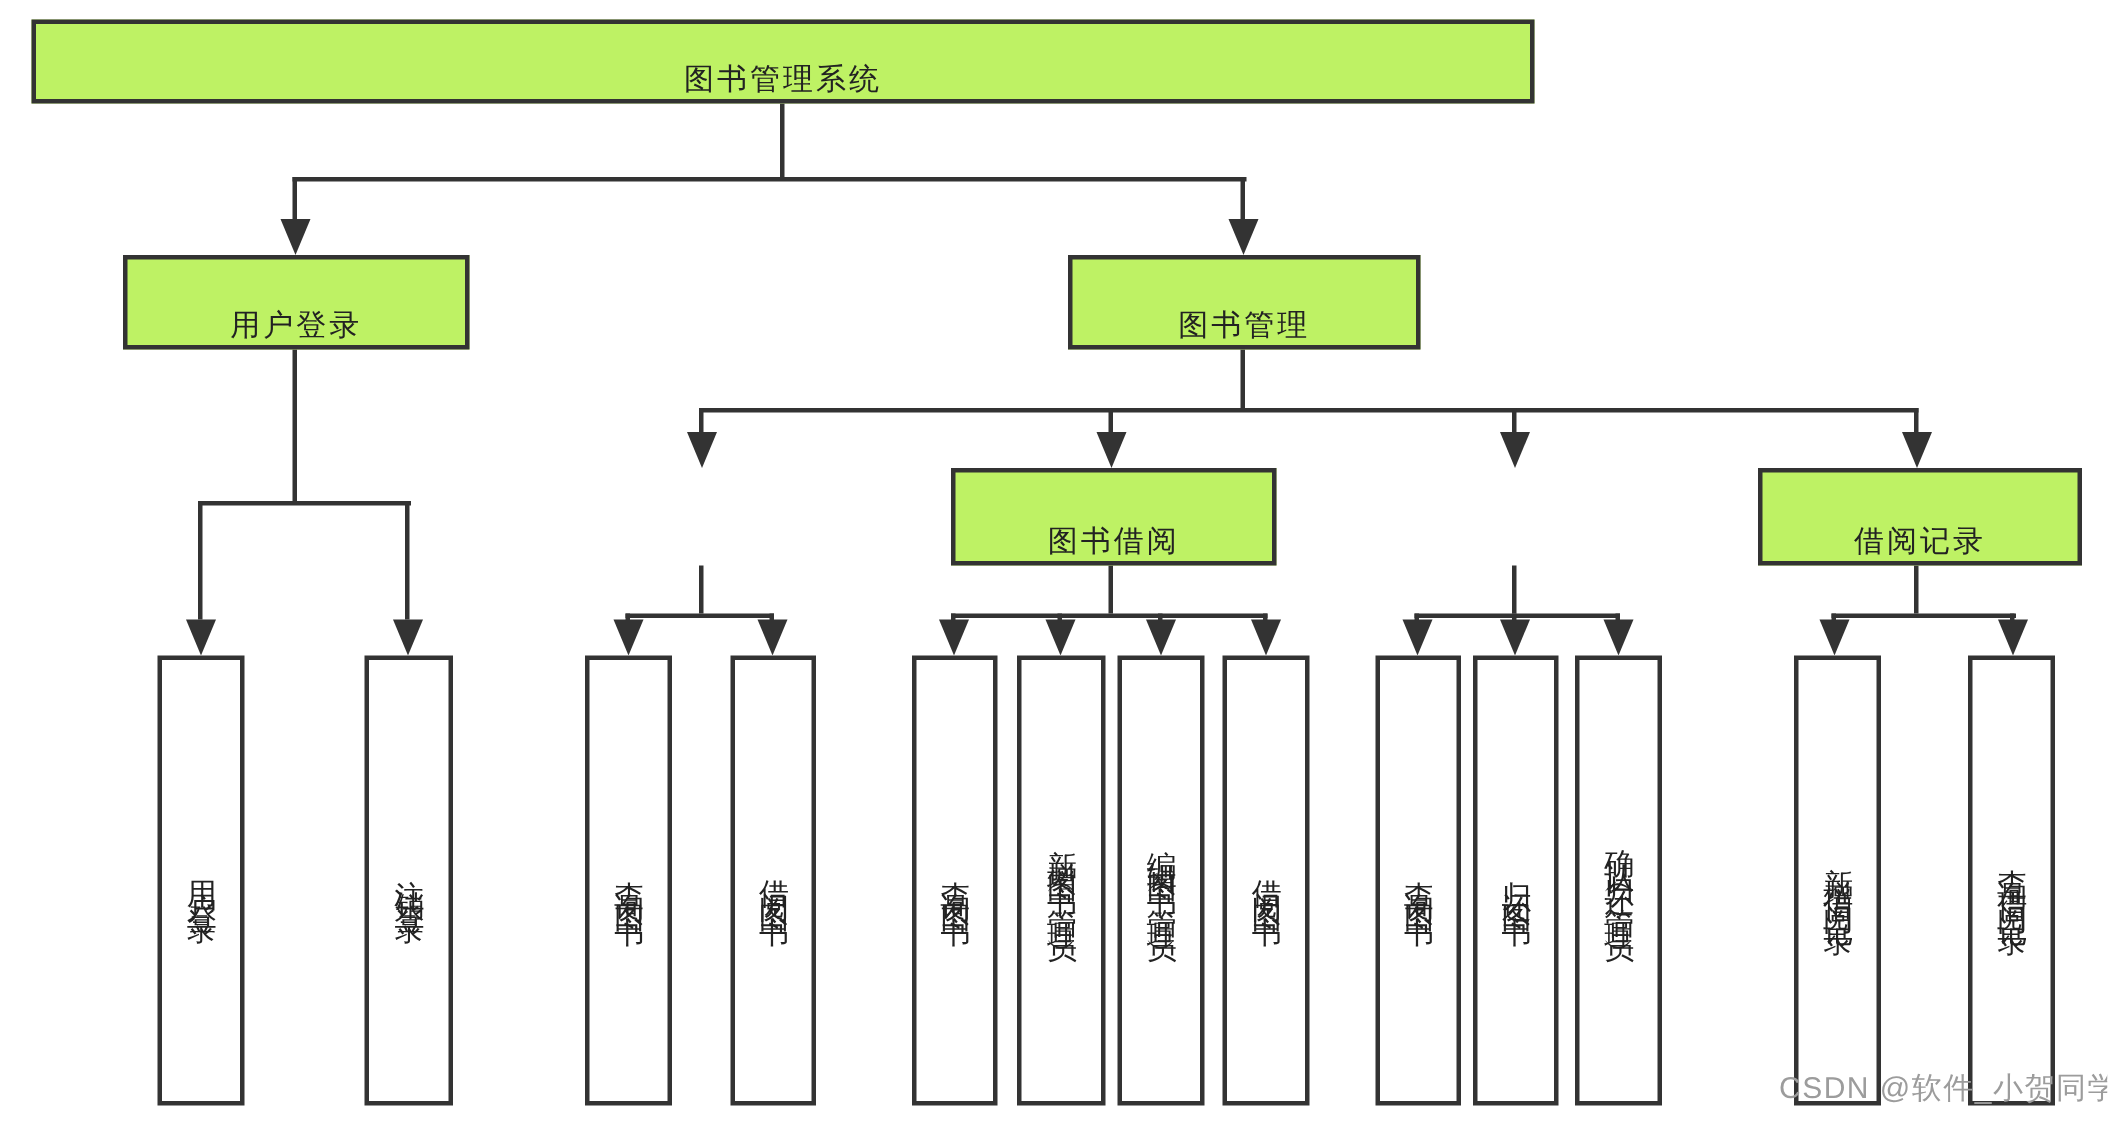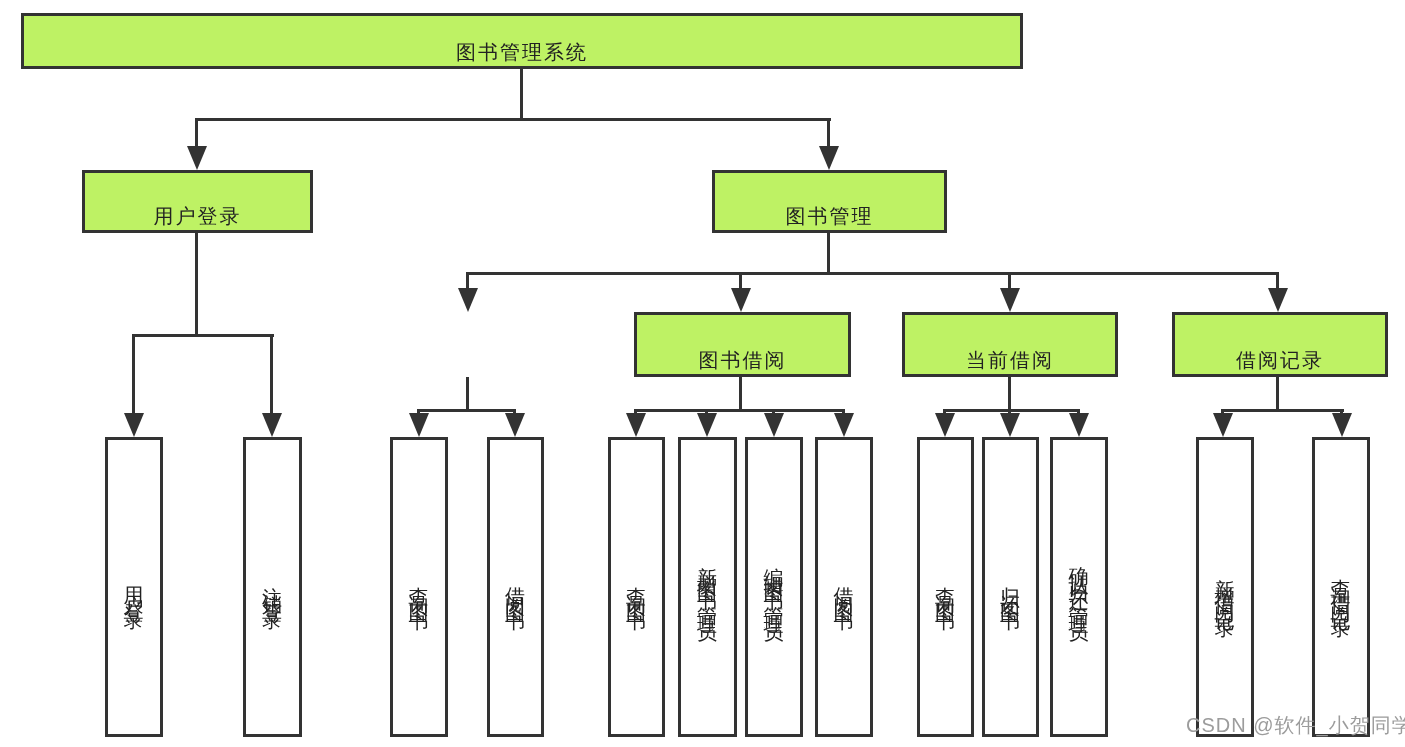--- a/index.html
+++ b/index.html
@@ -93,23 +93,20 @@
   <div class="vl" style="left:739px;top:272px;height:18px"></div>
   <div class="ar" style="left:731px;top:288px"></div>
   <div class="vl" style="left:1008px;top:272px;height:18px"></div>
   <div class="ar" style="left:1000px;top:288px"></div>
   <div class="vl" style="left:1276px;top:272px;height:18px"></div>
   <div class="ar" style="left:1268px;top:288px"></div>
 
   <div class="box" style="left:634px;top:312px;width:217px;height:65px">
     <span>图书借阅</span>
   </div>
-  <div class="box" style="left:902px;top:312px;width:216px;height:65px">
-    <span>当前借阅</span>
-  </div>
   <div class="box" style="left:1172px;top:312px;width:216px;height:65px">
     <span>借阅记录</span>
   </div>
 
   <div class="vl" style="left:466px;top:377px;height:32px"></div>
   <div class="hl" style="left:417px;top:409px;width:99px"></div>
   <div class="vl" style="left:417px;top:409px;height:6px"></div>
   <div class="ar" style="left:409px;top:413px"></div>
   <div class="vl" style="left:513px;top:409px;height:6px"></div>
   <div class="ar" style="left:505px;top:413px"></div>

